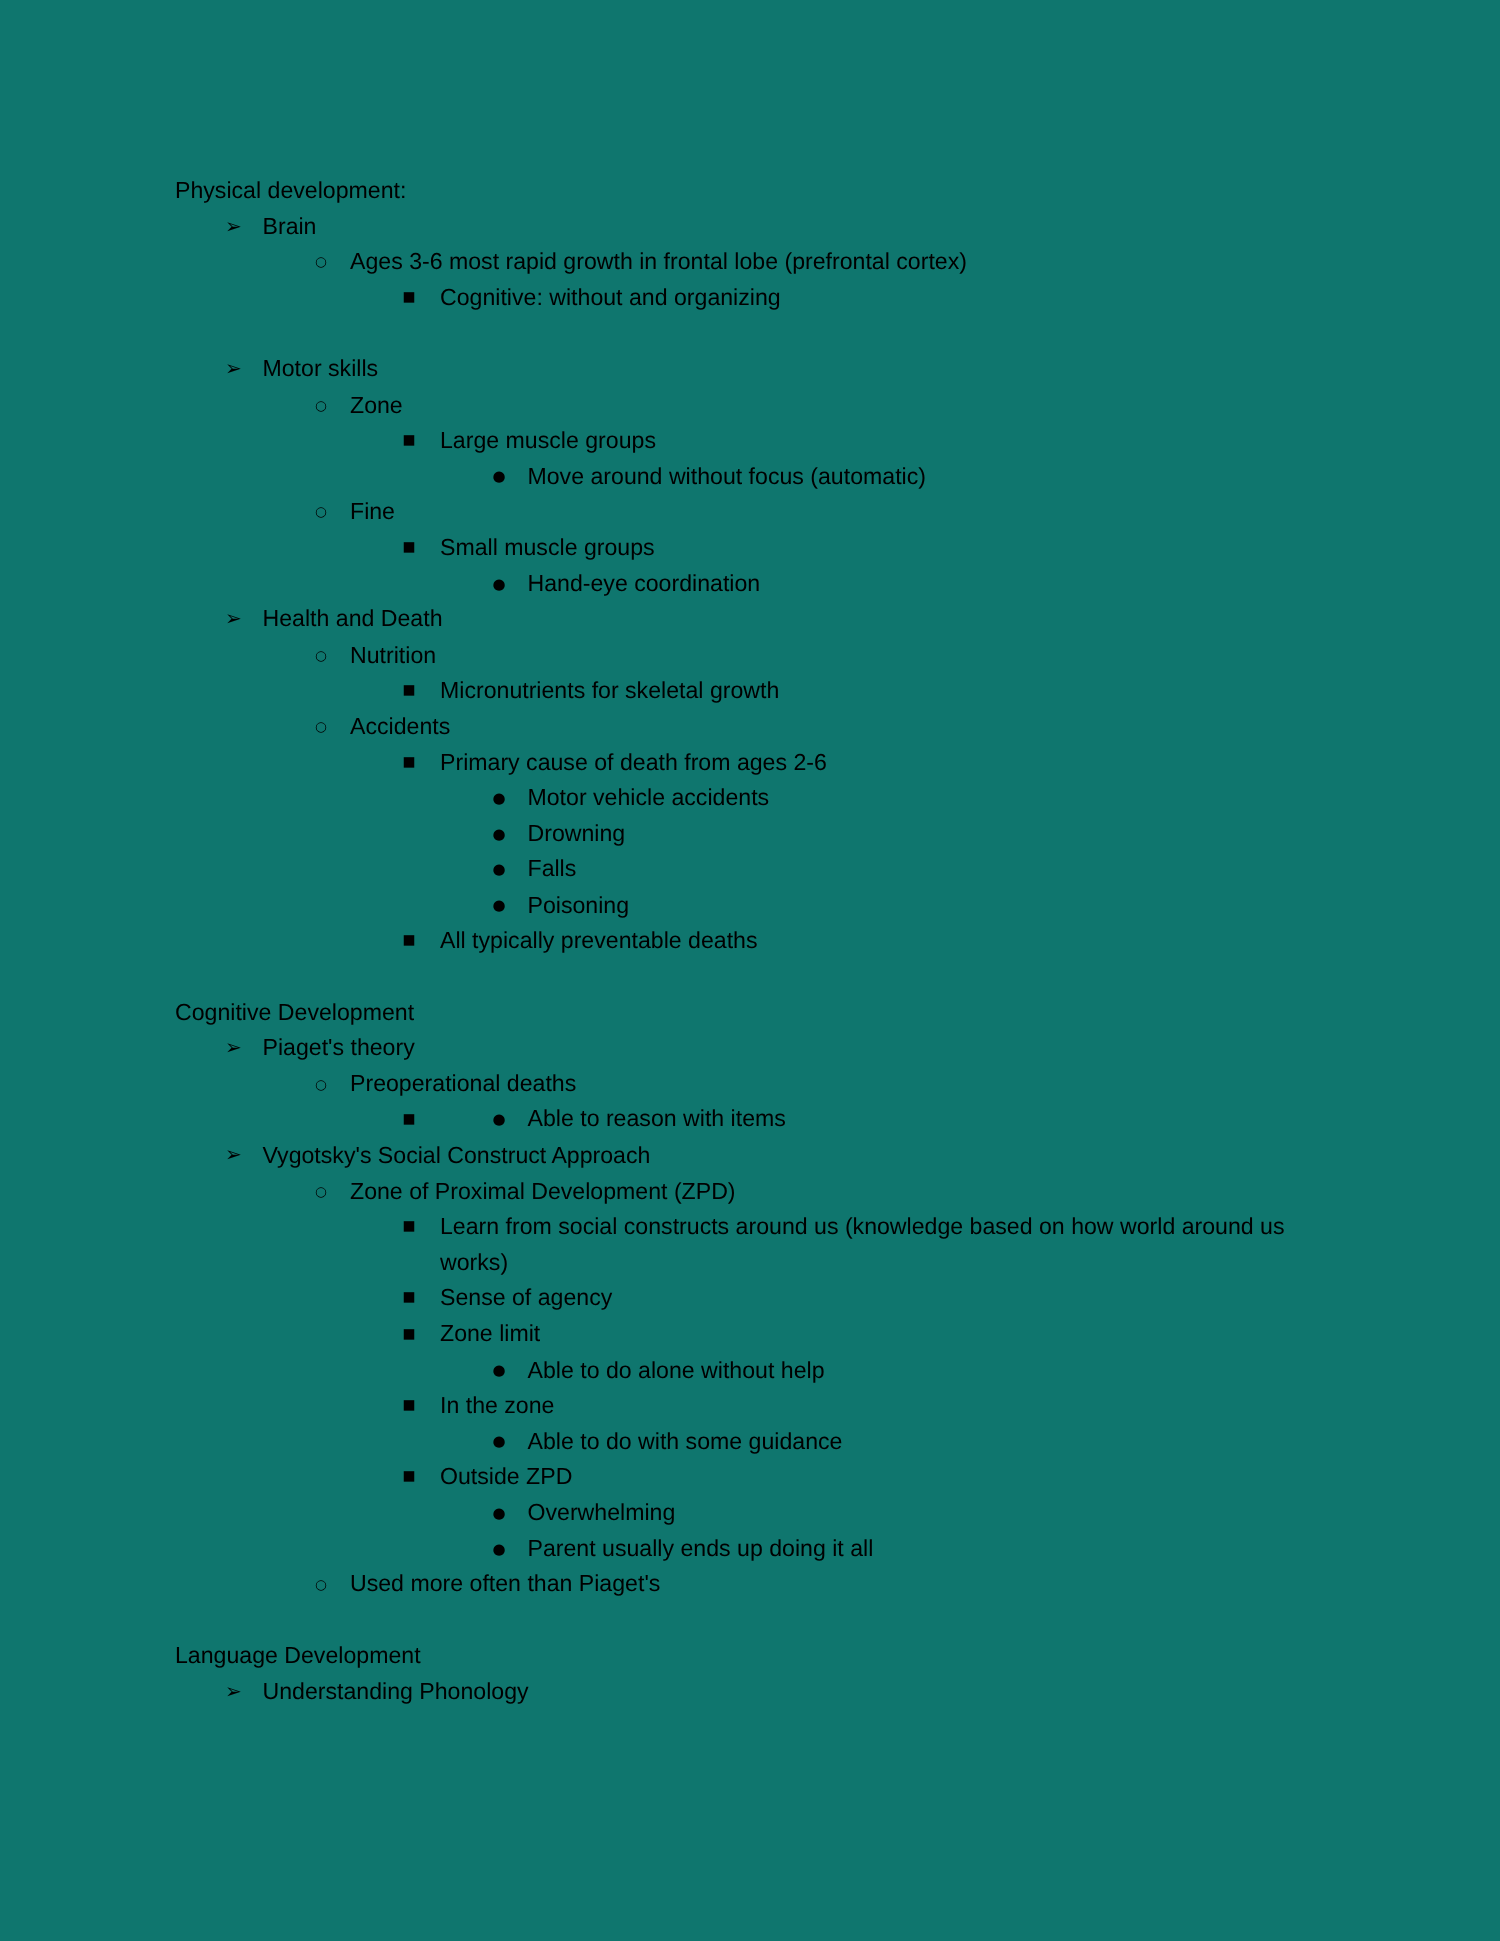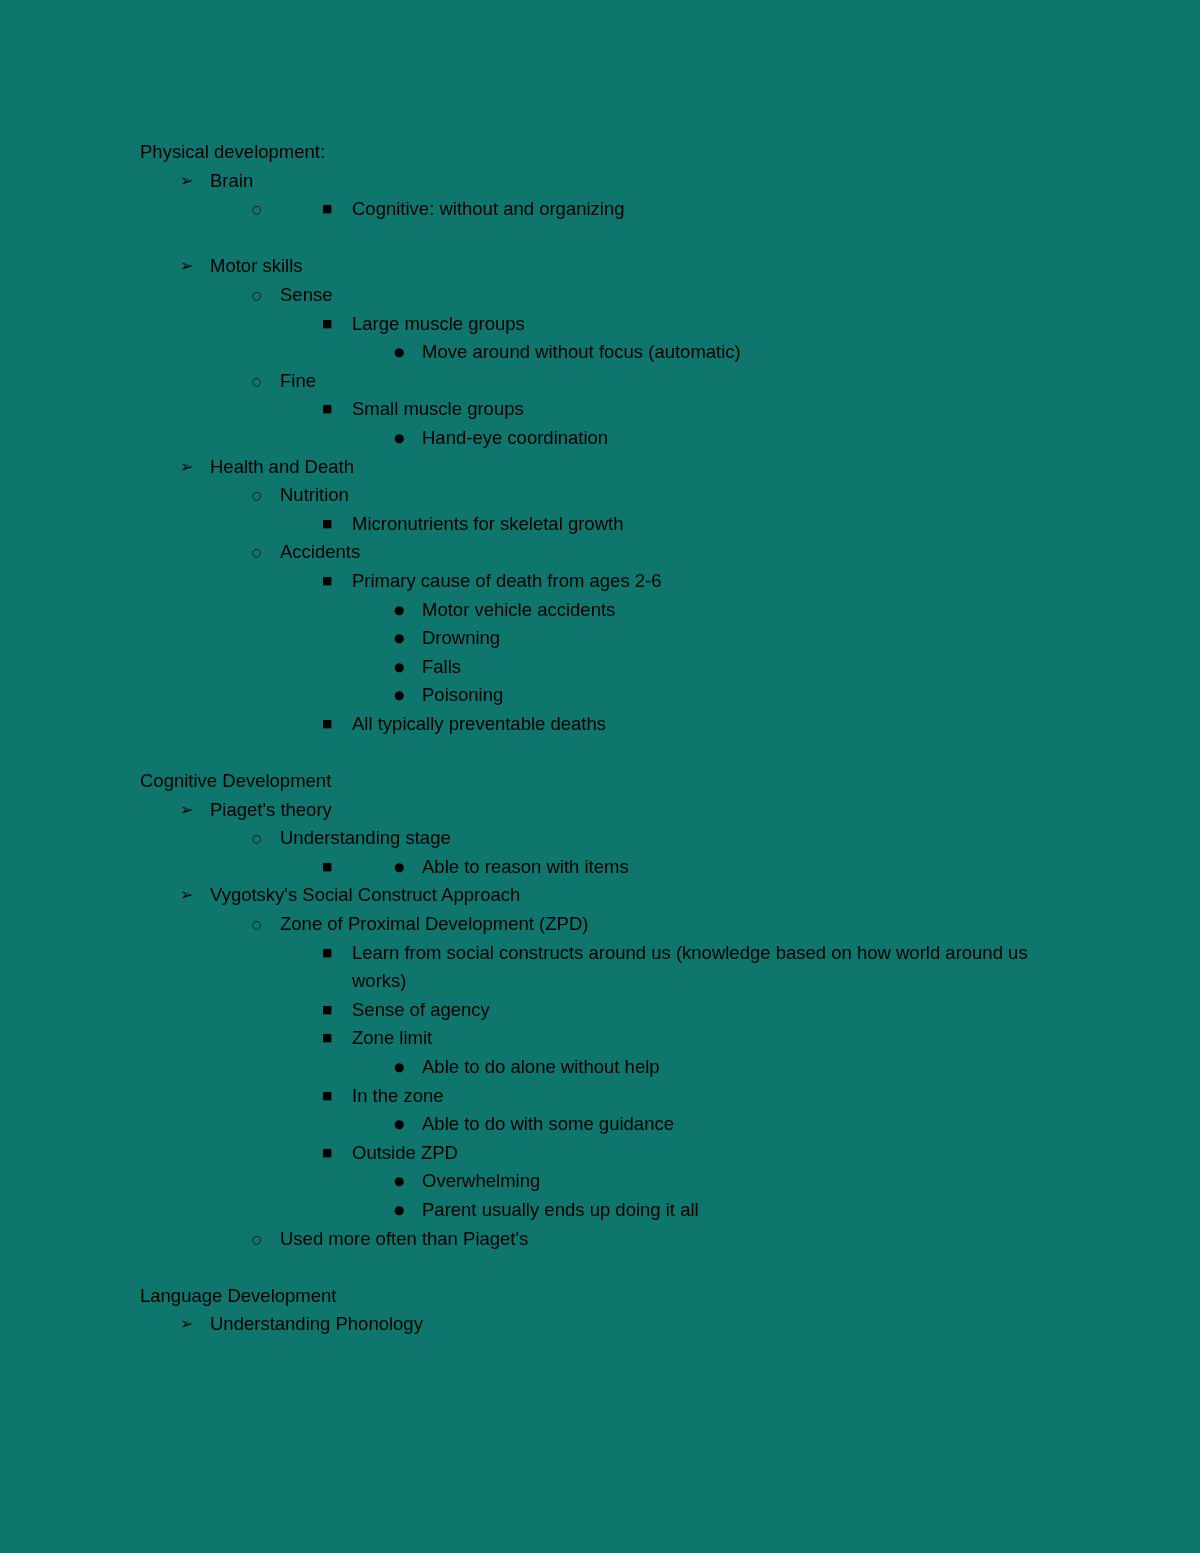--- a/index.html
+++ b/index.html
@@ -92,44 +92,44 @@
   }
   .txt { display: inline; text-align: center; }
 </style>
 </head>
 <body>
 
 <div id="page">
   <div id="doc-body">
       <div class="line lv0">Physical development:</div>
       <div class="line lv1"><span class="bullet b-arrow">➢</span><span class="txt">Brain</span></div>
-      <div class="line lv2"><span class="bullet b-circle">○</span></div>
+      <div class="line lv2"><span class="bullet b-circle">○</span><span class="txt">Ages 3-6 most rapid growth in frontal lobe (prefrontal cortex)</span></div>
       <div class="line lv3"><span class="bullet b-square">■</span><span class="txt">Cognitive: without and organizing</span></div>
       <div class="line spacer">&nbsp;</div>
       <div class="line lv1"><span class="bullet b-arrow">➢</span><span class="txt">Motor skills</span></div>
-      <div class="line lv2"><span class="bullet b-circle">○</span><span class="txt">Sense</span></div>
+      <div class="line lv2"><span class="bullet b-circle">○</span><span class="txt">Zone</span></div>
       <div class="line lv3"><span class="bullet b-square">■</span><span class="txt">Large muscle groups</span></div>
       <div class="line lv4"><span class="bullet b-disc">●</span><span class="txt">Move around without focus (automatic)</span></div>
       <div class="line lv2"><span class="bullet b-circle">○</span><span class="txt">Fine</span></div>
       <div class="line lv3"><span class="bullet b-square">■</span><span class="txt">Small muscle groups</span></div>
       <div class="line lv4"><span class="bullet b-disc">●</span><span class="txt">Hand-eye coordination</span></div>
       <div class="line lv1"><span class="bullet b-arrow">➢</span><span class="txt">Health and Death</span></div>
       <div class="line lv2"><span class="bullet b-circle">○</span><span class="txt">Nutrition</span></div>
       <div class="line lv3"><span class="bullet b-square">■</span><span class="txt">Micronutrients for skeletal growth</span></div>
       <div class="line lv2"><span class="bullet b-circle">○</span><span class="txt">Accidents</span></div>
       <div class="line lv3"><span class="bullet b-square">■</span><span class="txt">Primary cause of death from ages 2-6</span></div>
       <div class="line lv4"><span class="bullet b-disc">●</span><span class="txt">Motor vehicle accidents</span></div>
       <div class="line lv4"><span class="bullet b-disc">●</span><span class="txt">Drowning</span></div>
       <div class="line lv4"><span class="bullet b-disc">●</span><span class="txt">Falls</span></div>
       <div class="line lv4"><span class="bullet b-disc">●</span><span class="txt">Poisoning</span></div>
       <div class="line lv3"><span class="bullet b-square">■</span><span class="txt">All typically preventable deaths</span></div>
       <div class="line spacer">&nbsp;</div>
       <div class="line lv0">Cognitive Development</div>
       <div class="line lv1"><span class="bullet b-arrow">➢</span><span class="txt">Piaget's theory</span></div>
-      <div class="line lv2"><span class="bullet b-circle">○</span><span class="txt">Understanding stage</span></div>
+      <div class="line lv2"><span class="bullet b-circle">○</span><span class="txt">Preoperational deaths</span></div>
       <div class="line lv3"><span class="bullet b-square">■</span></div>
       <div class="line lv4"><span class="bullet b-disc">●</span><span class="txt">Able to reason with items</span></div>
       <div class="line lv1"><span class="bullet b-arrow">➢</span><span class="txt">Vygotsky's Social Construct Approach</span></div>
       <div class="line lv2"><span class="bullet b-circle">○</span><span class="txt">Zone of Proximal Development (ZPD)</span></div>
       <div class="line lv3"><span class="bullet b-square">■</span><span class="txt">Learn from social constructs around us (knowledge based on how world around us works)</span></div>
       <div class="line lv3"><span class="bullet b-square">■</span><span class="txt">Sense of agency</span></div>
       <div class="line lv3"><span class="bullet b-square">■</span><span class="txt">Zone limit</span></div>
       <div class="line lv4"><span class="bullet b-disc">●</span><span class="txt">Able to do alone without help</span></div>
       <div class="line lv3"><span class="bullet b-square">■</span><span class="txt">In the zone</span></div>
       <div class="line lv4"><span class="bullet b-disc">●</span><span class="txt">Able to do with some guidance</span></div>

